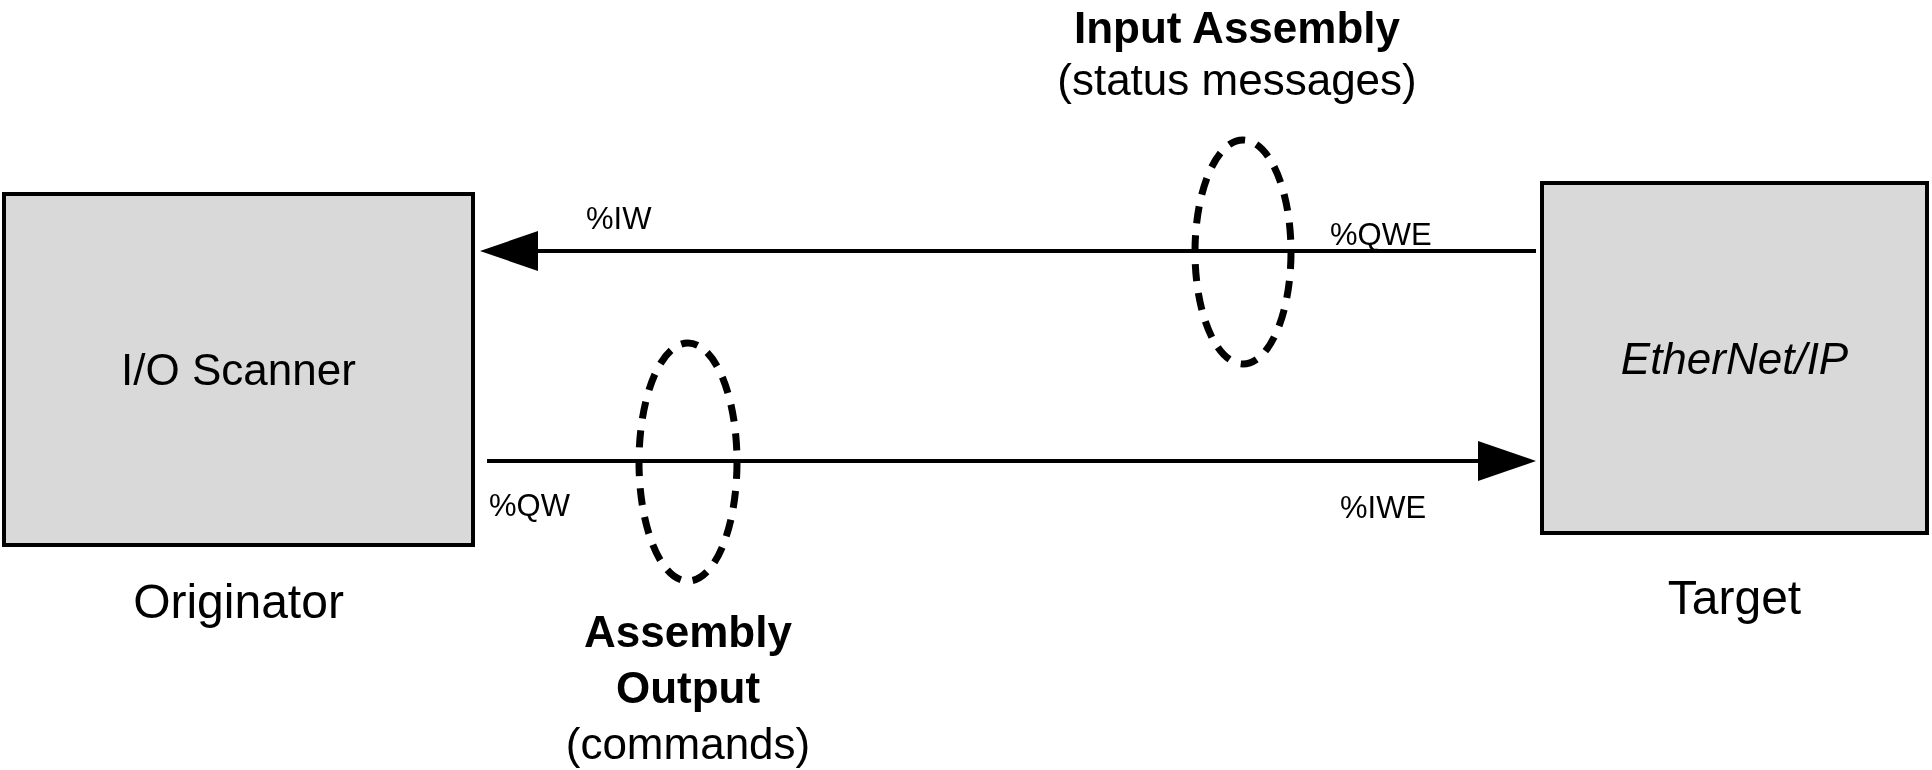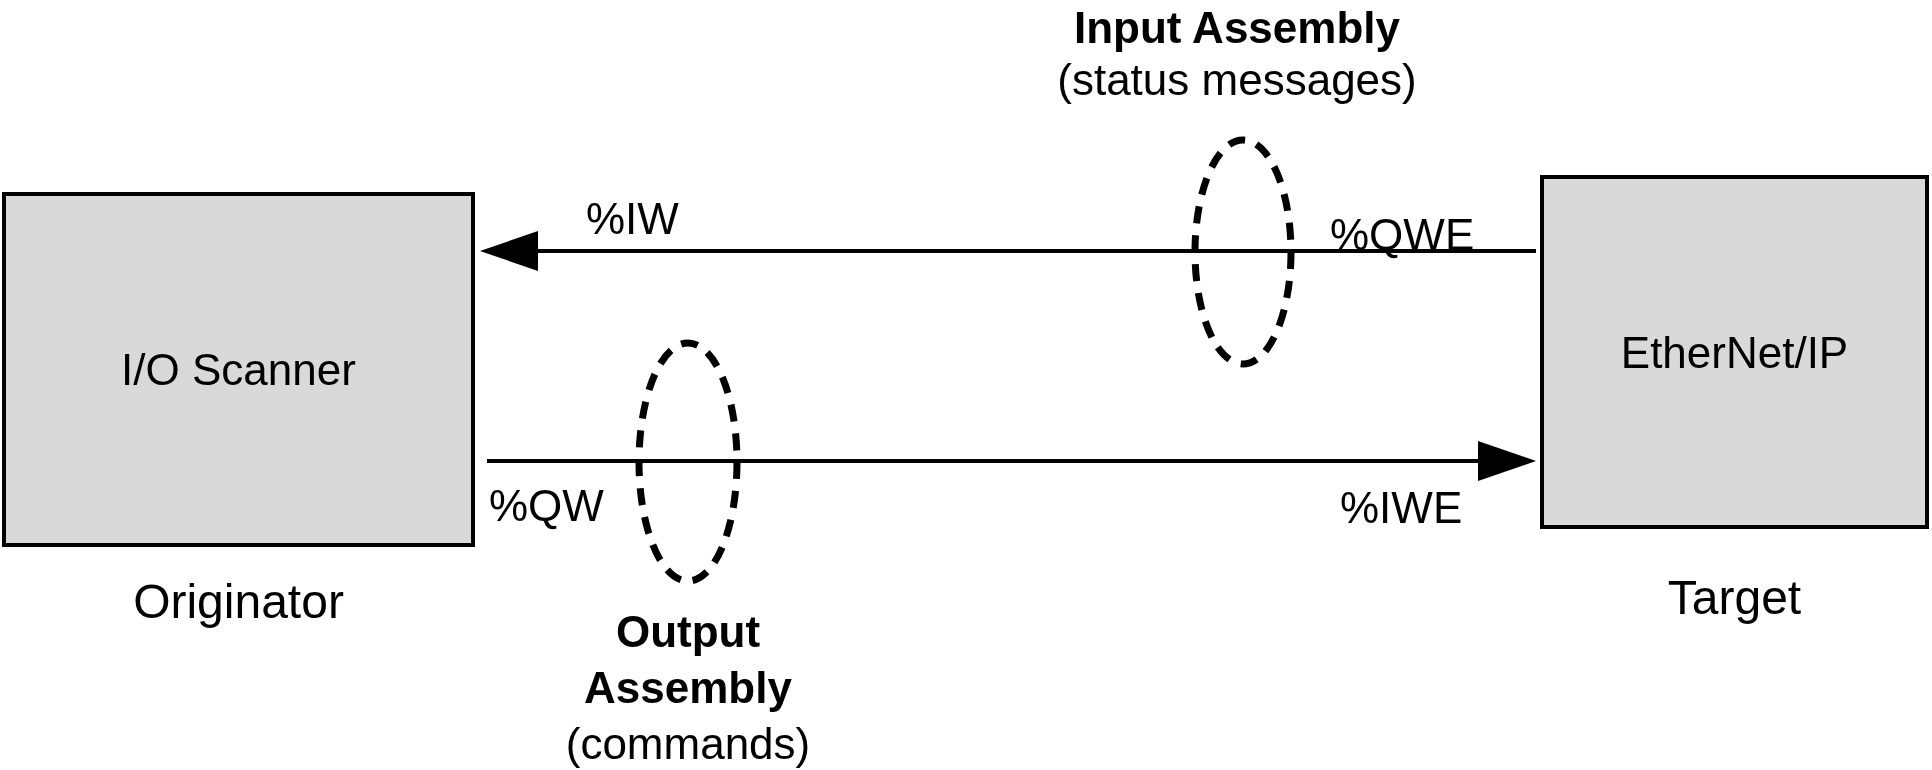--- a/index.html
+++ b/index.html
@@ -33,43 +33,44 @@
     line-height: 53px;
   }
   .box-scanner {
     left: 2px;
     top: 192px;
     width: 465px;
     height: 347px;
   }
   .box-adapter {
     left: 1540px;
-    top: 175px;
+    top: 181px;
     width: 381px;
     height: 346px;
+    font-style: italic;
   }
   .role-label {
     position: absolute;
     text-align: center;
     font-size: 48px;
     line-height: 48px;
   }
   .role-originator {
     left: 2px;
     top: 578px;
     width: 473px;
   }
   .role-target {
     left: 1540px;
     top: 574px;
     width: 389px;
   }
   .port-label {
     position: absolute;
-    font-size: 44px;
+    font-size: 31px;
     line-height: 46px;
     white-space: nowrap;
   }
   .port-iw   { left: 586px;  top: 196px; }
   .port-qwe  { left: 1330px; top: 212px; }
   .port-qw   { left: 489px;  top: 483px; }
   .port-iwe  { left: 1340px; top: 485px; }
   .assembly-label {
     position: absolute;
     text-align: center;
@@ -137,18 +138,18 @@
     </span>
   </div>
   <div class="role-label role-target">Target</div>
 
   <div class="port-label port-iw">%IW</div>
   <div class="port-label port-qwe">%QWE</div>
   <div class="port-label port-qw">%QW</div>
   <div class="port-label port-iwe">%IWE</div>
 
   <div class="assembly-label assembly-output">
+    <div class="bold">Assembly</div>
     <div class="bold">Output</div>
-    <div class="bold">Assembly</div>
     <div>(commands)</div>
   </div>
 
 </div>
 
 </body></html>

